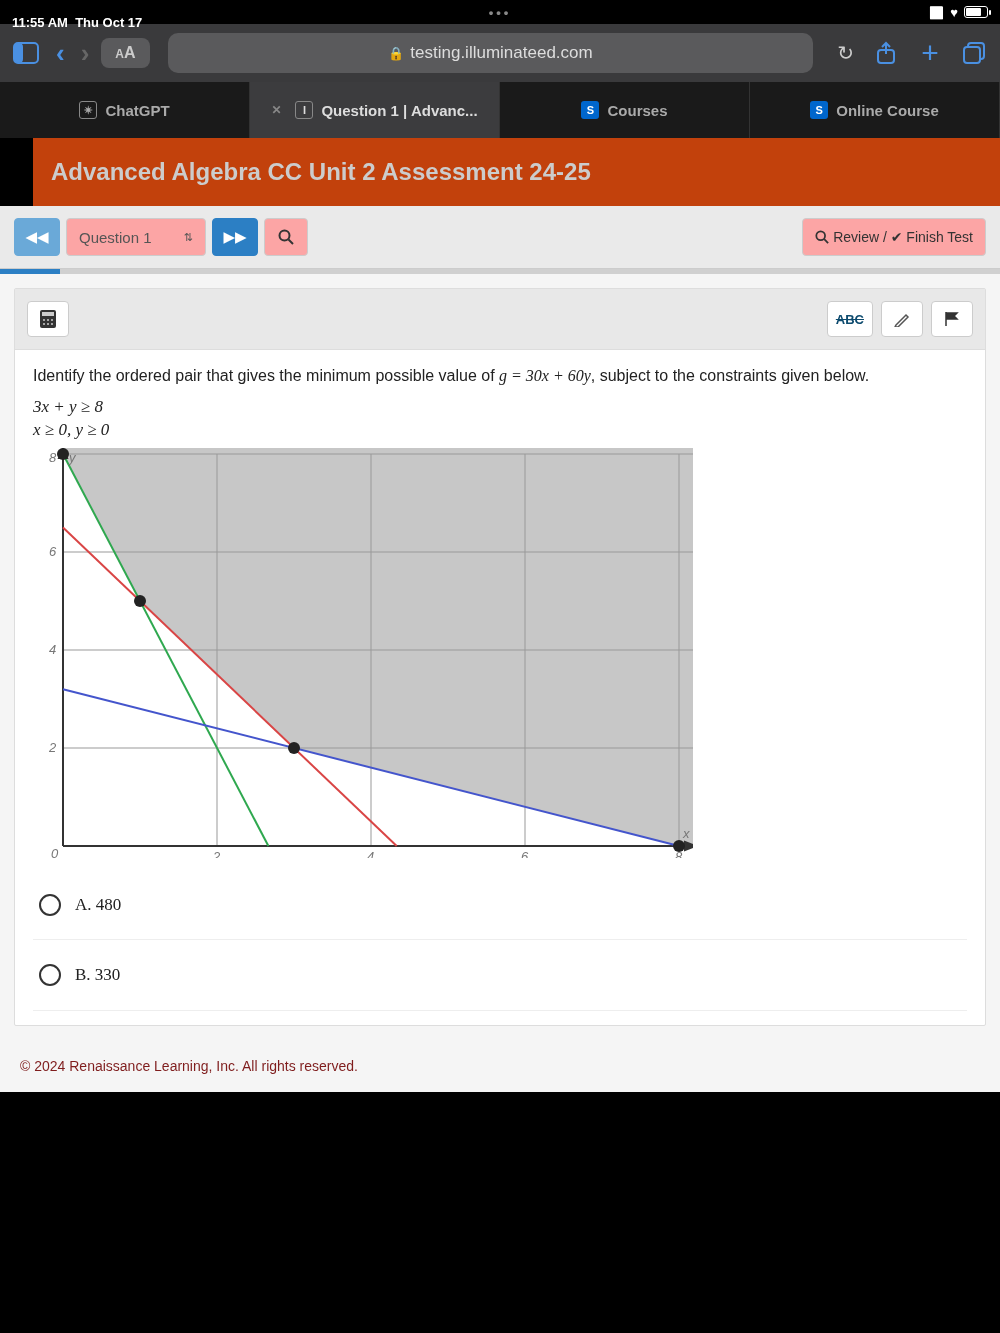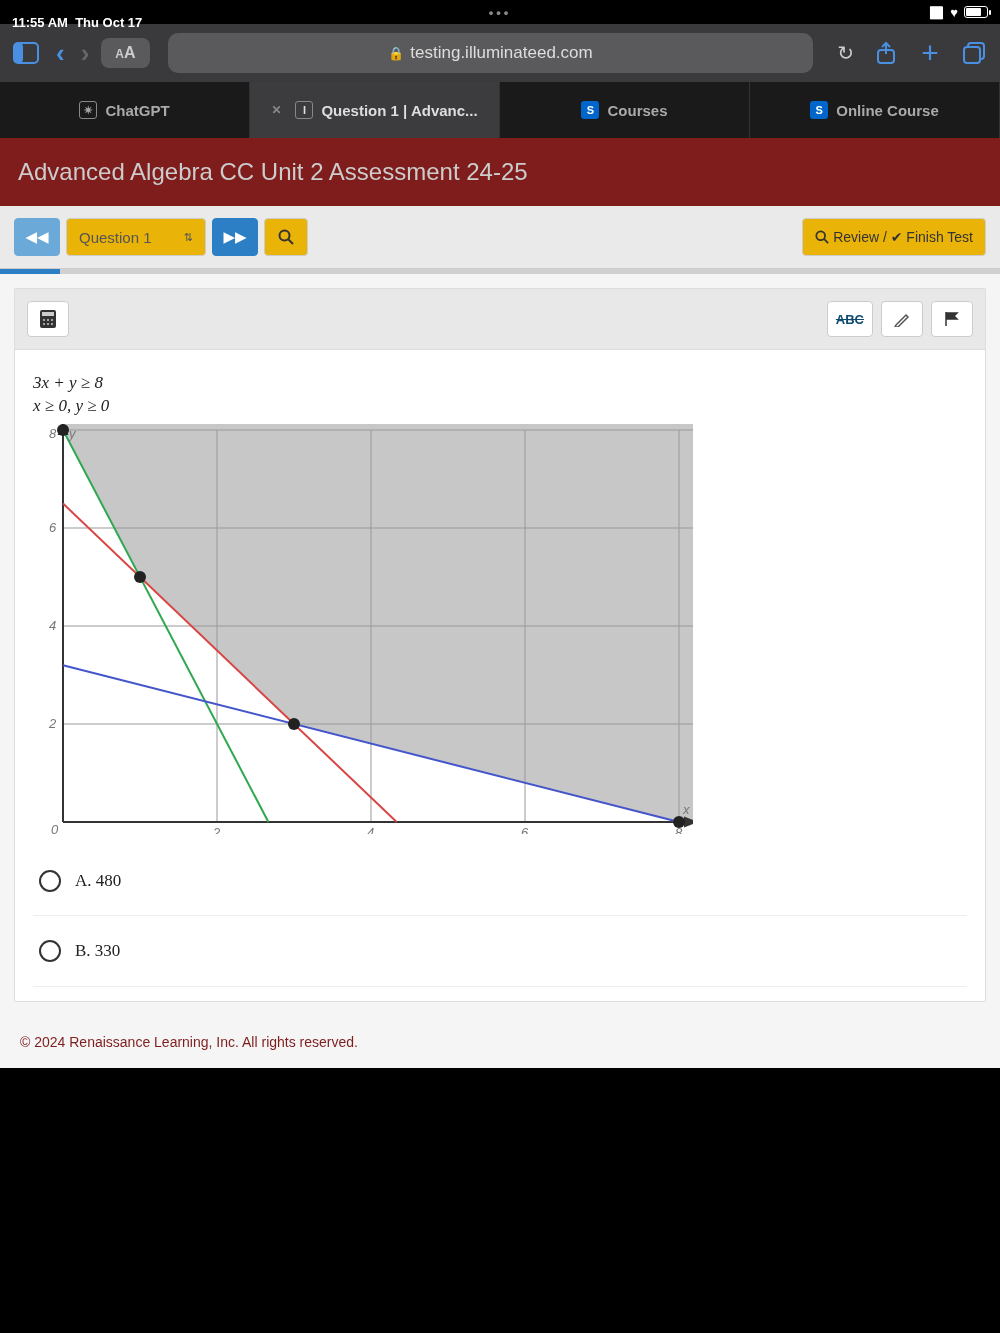--- a/index.html
+++ b/index.html
@@ -18,24 +18,24 @@
 .url-bar { flex: 1; background: #5a5a5c; border-radius: 10px; height: 40px; display: flex; align-items: center; justify-content: center; color: #ddd; font-size: 17px; gap: 6px; margin: 0 10px; }
 .lock-icon { font-size: 13px; }
 .reload-icon { color: #ccc; font-size: 20px; margin: 0 6px; }
 
 .tab-strip { height: 56px; background: #1a1a1a; display: flex; }
 .tab { flex: 1; display: flex; align-items: center; justify-content: center; gap: 8px; color: #aaa; font-size: 15px; font-weight: 600; border-right: 1px solid #333; }
 .tab.active { background: #3c3c3e; color: #ddd; }
 .tab-icon { width: 18px; height: 18px; display: inline-flex; align-items: center; justify-content: center; border: 1px solid #888; border-radius: 3px; font-size: 11px; }
 .close-x { font-size: 12px; color: #888; margin-right: 6px; }
 
-.page-header { background: #7f1d1d; color: #ccc; padding: 20px 18px; font-size: 24px; font-weight: 400; }
+.page-header { background: #c2410c; color: #ccc; padding: 20px 18px; font-size: 24px; font-weight: 700; margin-left: 33px; }
 
 .toolbar { background: #eaeaea; padding: 12px 14px; display: flex; gap: 6px; align-items: center; border-bottom: 1px solid #ccc; }
-.btn { background: #eab308; border: 1px solid #ccc; border-radius: 4px; height: 38px; display: flex; align-items: center; justify-content: center; padding: 0 12px; font-size: 15px; cursor: pointer; }
+.btn { background: #fca5a5; border: 1px solid #ccc; border-radius: 4px; height: 38px; display: flex; align-items: center; justify-content: center; padding: 0 12px; font-size: 15px; cursor: pointer; }
 .btn.blue { background: #2c7fc4; color: #fff; border-color: #2c7fc4; }
 .btn.lightblue { background: #6aa9d8; color: #fff; border-color: #6aa9d8; }
 .question-select { min-width: 140px; justify-content: space-between; color: #555; }
 .spacer { flex: 1; }
 .review-btn { font-size: 14px; color: #333; }
 
 .progress { height: 5px; background: #d0d0d0; }
 .progress-fill { height: 100%; width: 6%; background: #2c7fc4; }
 
 .content-wrap { background: #f5f5f5; padding: 14px; }
@@ -183,20 +183,23 @@
           </svg>
       </div>
       <div class="tool-btn">
         <svg width="16" height="16" viewBox="0 0 16 16">
             <path d="M2 1 L2 15 M2 2 L13 2 L10 5 L13 8 L2 8" fill="#333" stroke="#333" stroke-width="1.5"></path>
           </svg>
       </div>
     </div>
 
     <div class="question-body">
+      <div>
+        <span>Identify the ordered pair that gives the minimum possible value of </span><span class="math">g = 30x + 60y</span><span>, subject to the constraints given below.</span>
+      </div>
       <div class="constraints">
         <div>3x + y ≥ 8</div>
         <div>x ≥ 0,  y ≥ 0</div>
       </div>
 
       <div class="graph">
         <svg viewBox="0 0 660 410">
 
           <polygon points="30,6 107,153 261,300 646,398 660,398 660,0 30,0" fill="#c7c7c7"></polygon>
           <g stroke="#999" stroke-width="1">

